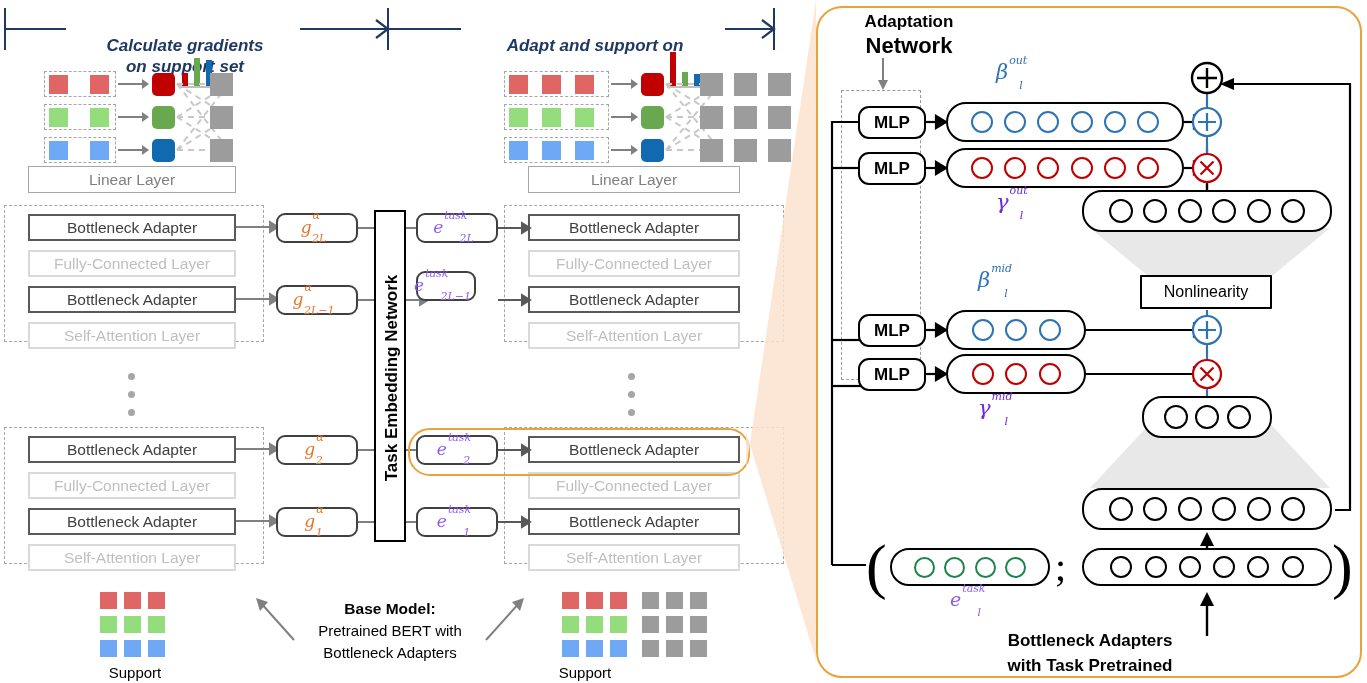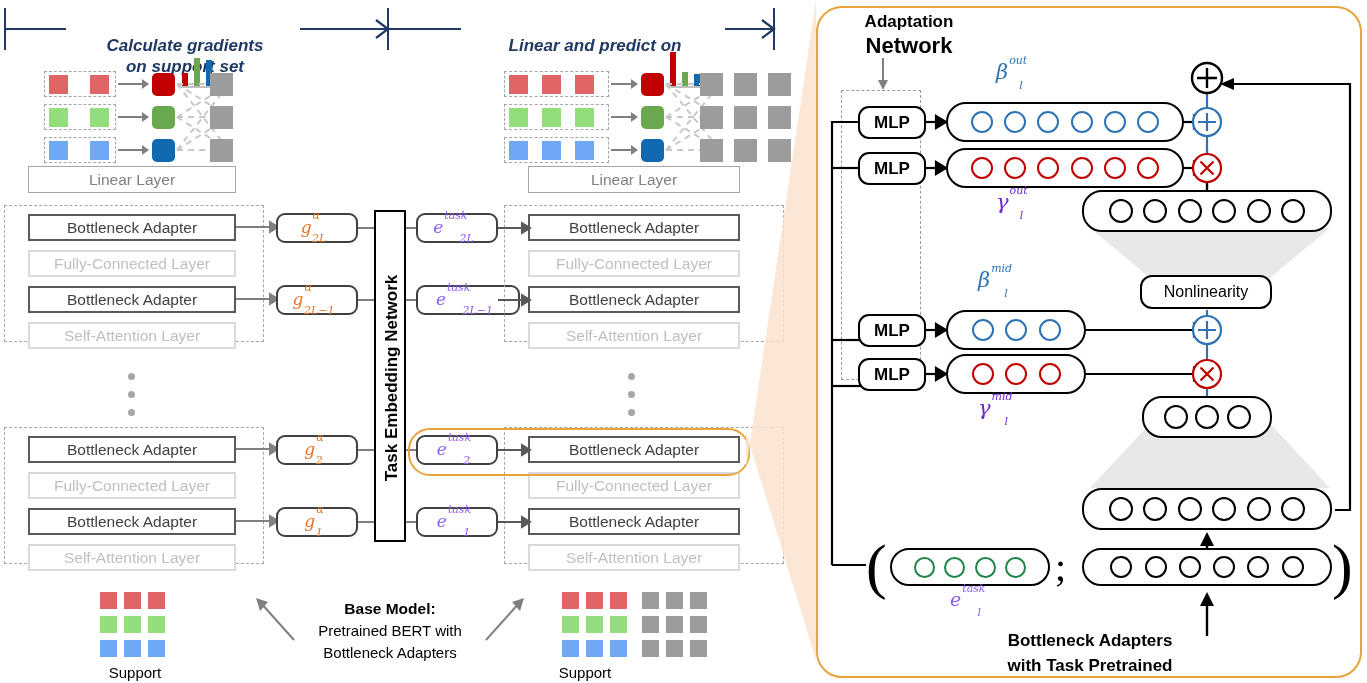--- a/index.html
+++ b/index.html
@@ -32,21 +32,21 @@
 
   .ten{box-sizing:border-box;border:2.5px solid #000;border-radius:20px;background:#fff;
        display:flex;align-items:center;justify-content:space-evenly;}
   .node{border-radius:50%;box-sizing:border-box;}
 
   .vbox{box-sizing:border-box;border:2px solid #000;background:#fff;}
   .vlabel{transform:rotate(-90deg);white-space:nowrap;font-weight:bold;font-size:17px;color:#000;}
 
   .mlp{box-sizing:border-box;border:2.5px solid #000;border-radius:11px;background:#fff;
        font-weight:bold;font-size:17px;display:flex;align-items:center;justify-content:center;}
-  .nonlin{box-sizing:border-box;border:2.5px solid #000;border-radius:12px;background:#fff;
+  .nonlin{box-sizing:border-box;border:2.5px solid #000;border-radius:1px;background:#fff;
        font-size:16px;display:flex;align-items:center;justify-content:center;}
 
   .sq{position:absolute;}
   .dot{position:absolute;width:7px;height:7px;border-radius:50%;background:#A6A6A6;}
   .cap{font-size:15px;color:#000;}
   .capb{font-size:15.5px;color:#000;font-weight:bold;}
 
   .paren{font-family:"Liberation Serif",serif;font-size:62px;line-height:1;color:#000;}
   .semi{font-family:"Liberation Serif",serif;font-size:40px;line-height:1;color:#000;}
 
@@ -64,21 +64,21 @@
   <div>Calculate gradients</div>
   <div>on support set</div>
 </div>
 <div class="abs tl-line" style="left:300px;top:28px;width:88px;height:2px;"></div>
 <svg class="abs" style="left:374px;top:18px;" width="22" height="22" viewBox="0 0 22 22">
   <path d="M2 2 L14 11 L2 20" fill="none" stroke="#1F3864" stroke-width="2.2"></path>
 </svg>
 <div class="abs tl-tick" style="left:387px;top:8px;width:2px;height:42px;"></div>
 <div class="abs tl-line" style="left:389px;top:28px;width:72px;height:2px;"></div>
 <div class="abs tl-label" style="left:470px;top:4px;width:250px;">
-  <div>Linear and predict on</div>
+  <div>Adapt and support on</div>
 </div>
 <div class="abs tl-line" style="left:725px;top:28px;width:50px;height:2px;"></div>
 <svg class="abs" style="left:760px;top:18px;" width="22" height="22" viewBox="0 0 22 22">
   <path d="M2 2 L14 11 L2 20" fill="none" stroke="#1F3864" stroke-width="2.2"></path>
 </svg>
 <div class="abs tl-tick" style="left:773px;top:8px;width:2px;height:42px;"></div>
 
 <div class="abs" style="left:28px;top:62px;width:215px;height:110px;">
 
   <div class="dashgroup abs" style="left:16px;top:9px;width:72px;height:26px;"></div>
@@ -262,21 +262,21 @@
     <path d="M0 245 L14 245" fill="none"></path>
         <path d="M14 240 L22 245 L14 250Z"></path>
     <path d="M0 317 L14 317" fill="none"></path>
         <path d="M14 312 L22 317 L14 322Z"></path>
   </g>
 </svg>
 
 <div class="roundbox abs math e-col" style="left:416px;top:213px;width:82px;height:30px;">
   <span><i>e</i><sup class="up">task</sup><sub class="dn">2L</sub></span>
 </div>
-<div class="roundbox abs math e-col" style="left:416px;top:285px;width:104px;height:30px;">
+<div class="roundbox abs math e-col" style="left:416px;top:271px;width:60px;height:30px;">
   <span><i>e</i><sup class="up">task</sup><sub class="dn">2L−1</sub></span>
 </div>
 <div class="roundbox abs math e-col" style="left:416px;top:435px;width:82px;height:30px;">
   <span><i>e</i><sup class="up">task</sup><sub class="dn">2</sub></span>
 </div>
 <div class="roundbox abs math e-col" style="left:416px;top:507px;width:82px;height:30px;">
   <span><i>e</i><sup class="up">task</sup><sub class="dn">1</sub></span>
 </div>
 
 <div class="dot" style="left:628px;top:373px;"></div>

